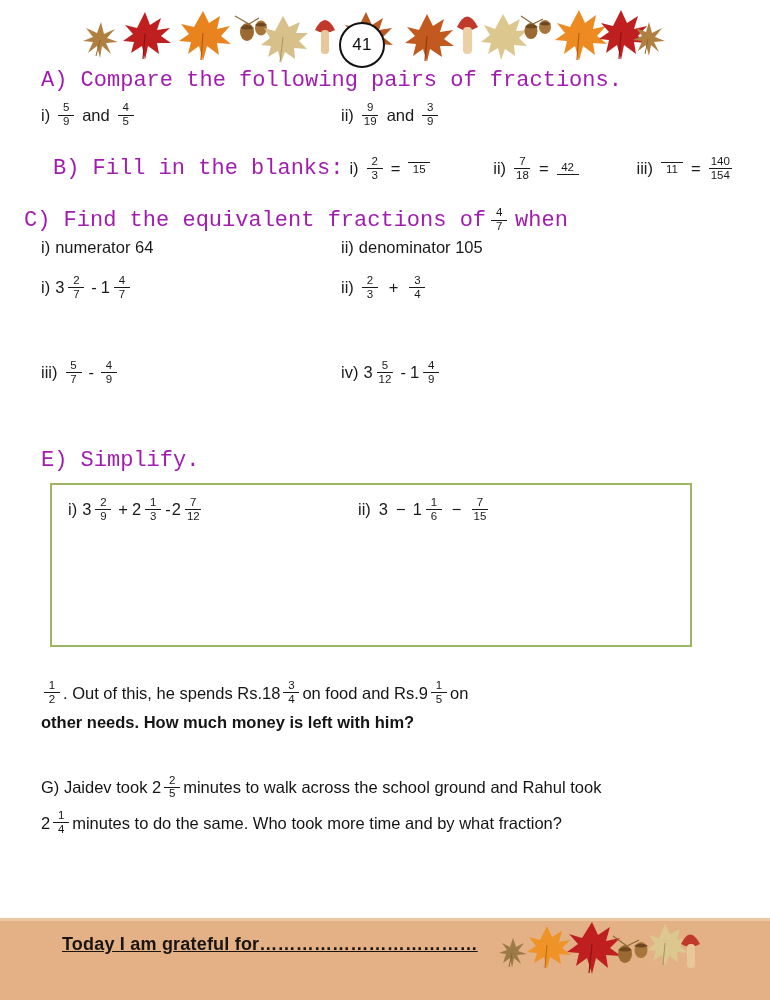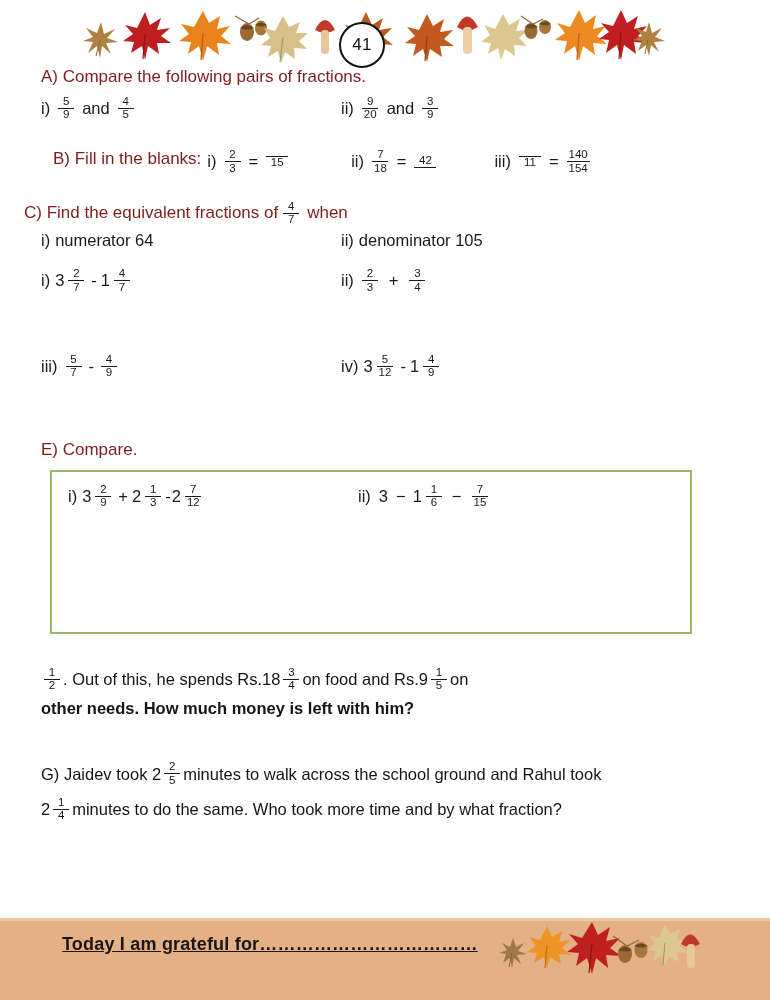--- a/index.html
+++ b/index.html
@@ -70,22 +70,23 @@
 
   .qline {
     font-size: 16.5px;
     line-height: 1.34;
     color: #151515;
     padding-left: 41px;
     padding-right: 28px;
   }
 
   .section-head {
-    font-size: 17px;
-    color: #7f1d1d;
+    font-size: 22px;
+    color: #a21caf;
+    font-family: Liberation Mono, monospace;
   }
 
   .row {
     display: flex;
     padding-left: 41px;
     padding-right: 28px;
     font-size: 16.5px;
     align-items: flex-start;
   }
   .col-a { width: 300px; flex: 0 0 300px; }
@@ -287,21 +288,21 @@
             <span class="num">4</span>
             <span class="den">5</span>
           </span>
         </span>
       </div>
       <div class="col-b">
         <span class="item">
           <span class="lbl">ii)</span>
           <span class="frac">
             <span class="num">9</span>
-            <span class="den">20</span>
+            <span class="den">19</span>
           </span>
           <span class="txt" style="margin:0 5px">and</span>
           <span class="frac">
             <span class="num">3</span>
             <span class="den">9</span>
           </span>
         </span>
       </div>
     </div>
 
@@ -435,21 +436,21 @@
           <span class="op">-</span>
           <span class="whole">1</span>
           <span class="frac">
             <span class="num">4</span>
             <span class="den">9</span>
           </span>
         </span>
       </div>
     </div>
 
-    <div class="qline section-head" style="margin-top:60px;">E) Compare.</div>
+    <div class="qline section-head" style="margin-top:60px;">E) Simplify.</div>
 
     <div style="position:relative; height:172px; margin-top:8px;">
       <div class="ebox">
         <div class="ebox-inner">
           <div class="ebox-col-a">
             <span class="item">
               <span class="lbl">i)</span>
               <span class="whole">3</span>
               <span class="frac">
                 <span class="num">2</span>

